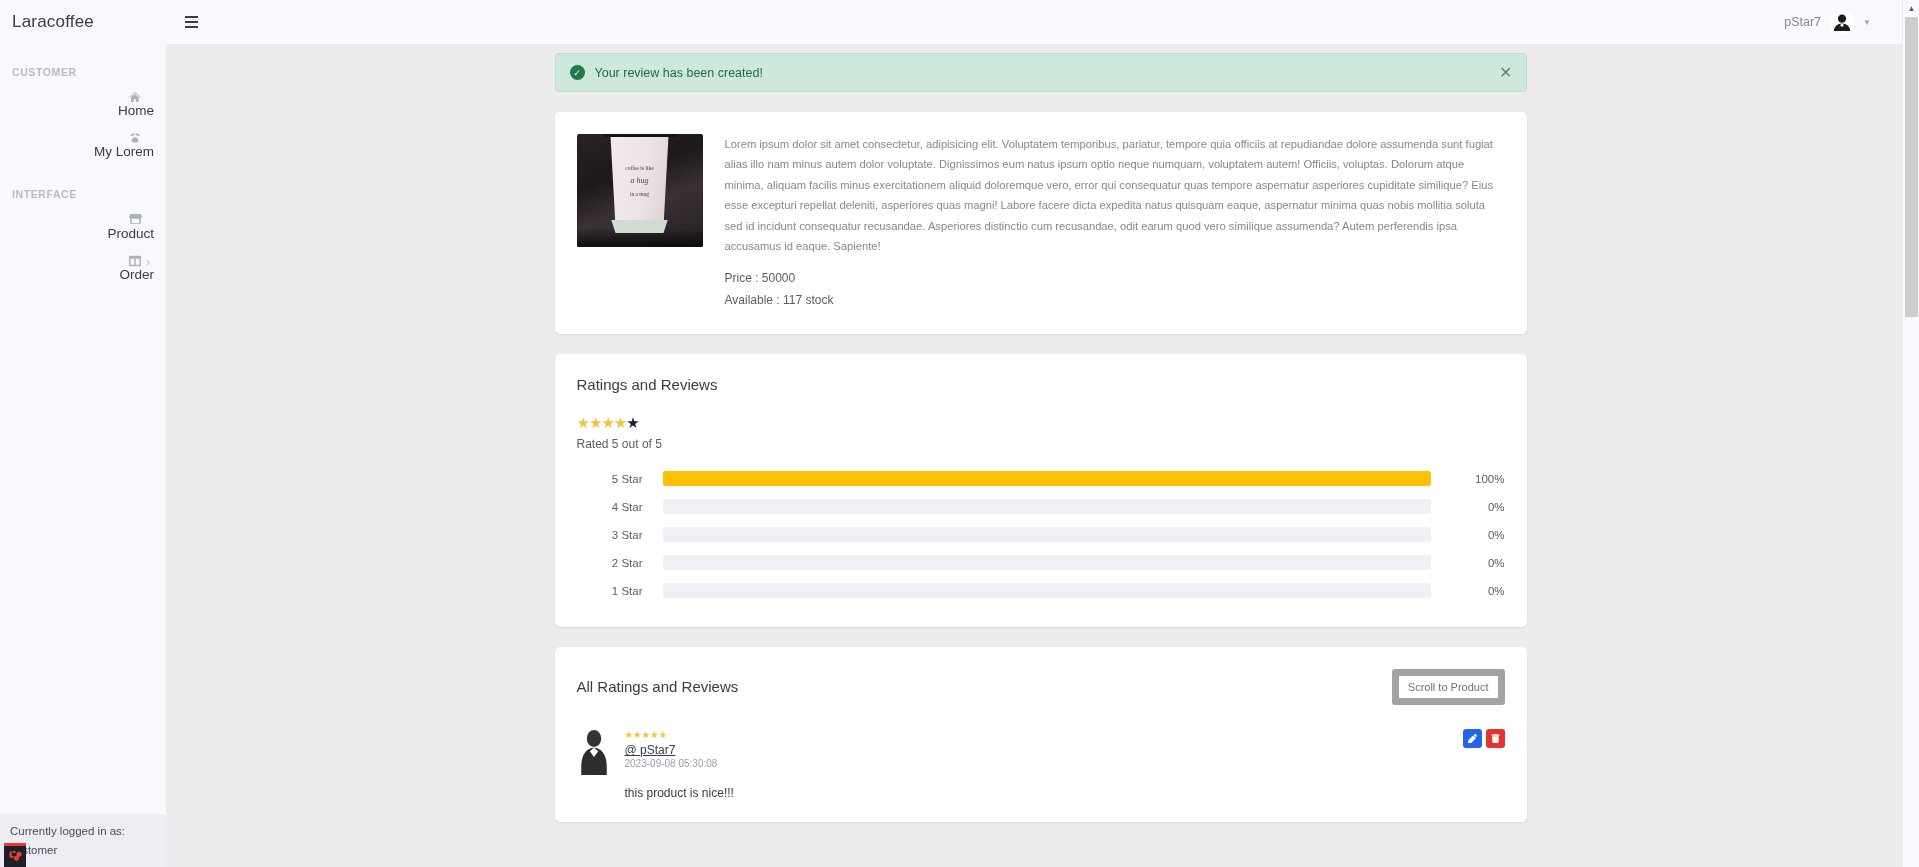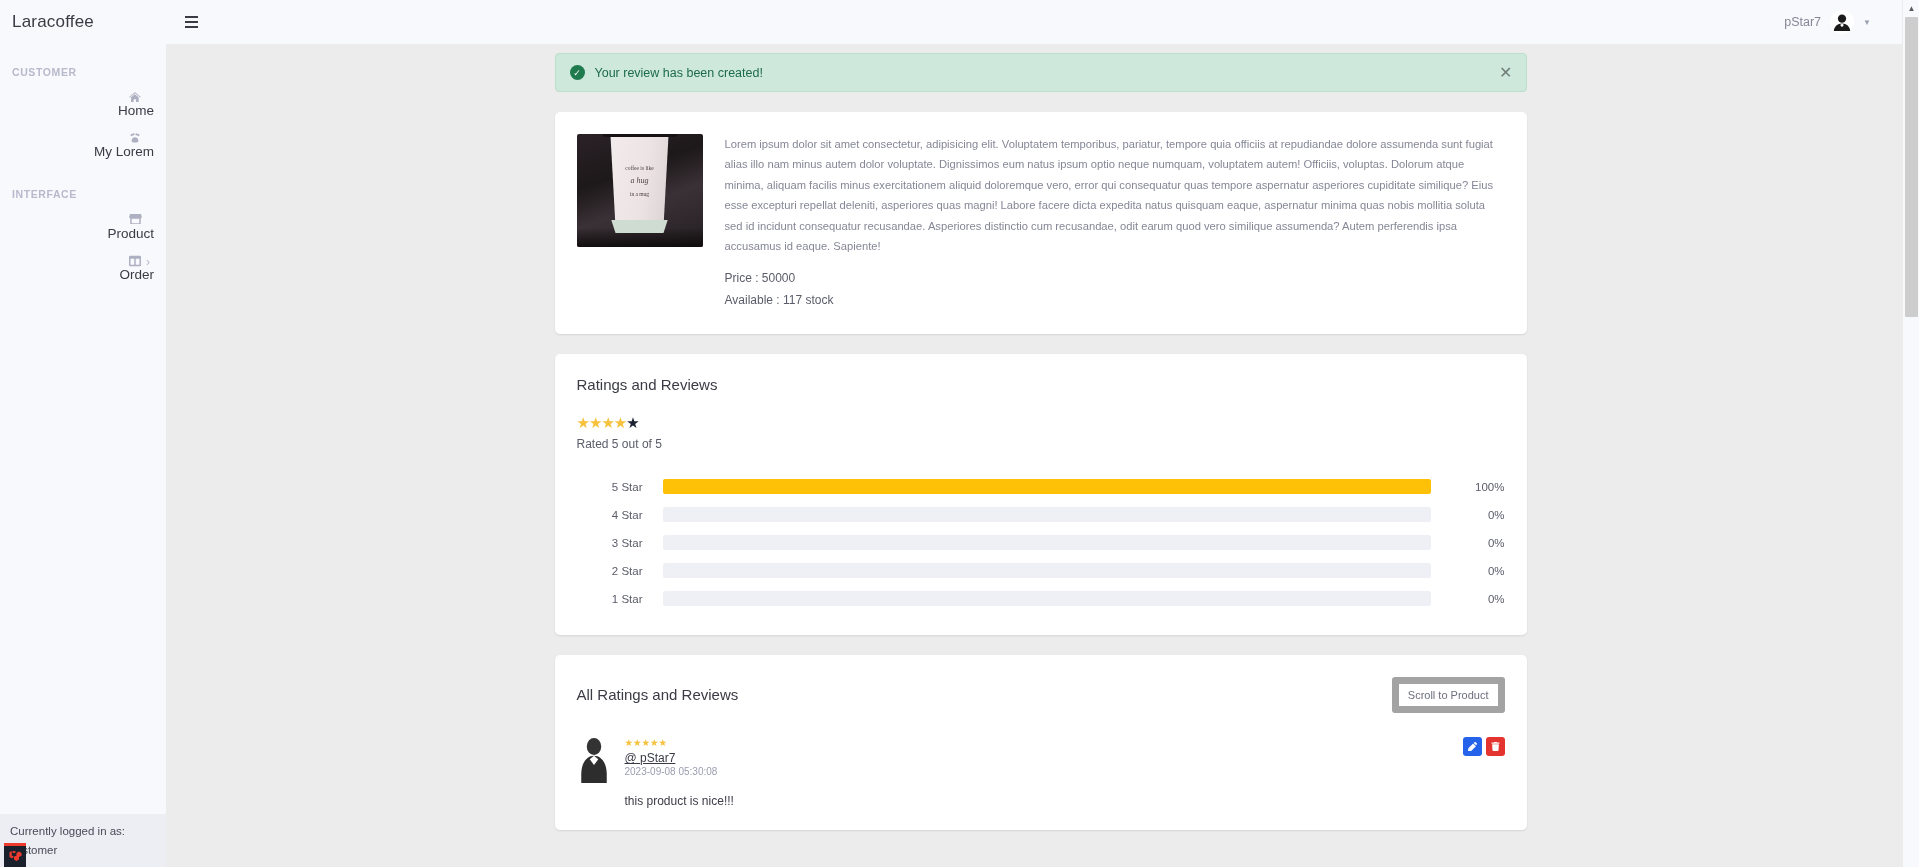--- a/index.html
+++ b/index.html
@@ -177,21 +177,21 @@
     margin-top: 12px; font-size: 12px; color: #5a5c69; line-height: 1.82;
   }
 
   
   .card-title { font-size: 15px; color: #3a3b45; margin-bottom: 22px; }
   .stars-big { font-size: 15px; letter-spacing: -1px; line-height: 1; }
   .star-on { color: #f6c23e; }
   .star-dark { color: #1c2230; }
   .rated-text { font-size: 12px; color: #5a5c69; margin-top: 7px; }
 
-  .bars { margin-top: 22px; }
+  .bars { margin-top: 14px; }
   .bar-row {
     display: flex; align-items: center; height: 28px;
   }
   .bar-label {
     width: 86px; font-size: 11.5px; color: #5a5c69; text-align: right;
     padding-right: 20px; flex-shrink: 0;
   }
   .bar-track {
     flex: 1; height: 15px; background: #eef0f5; border-radius: 2px; overflow: hidden;
   }

